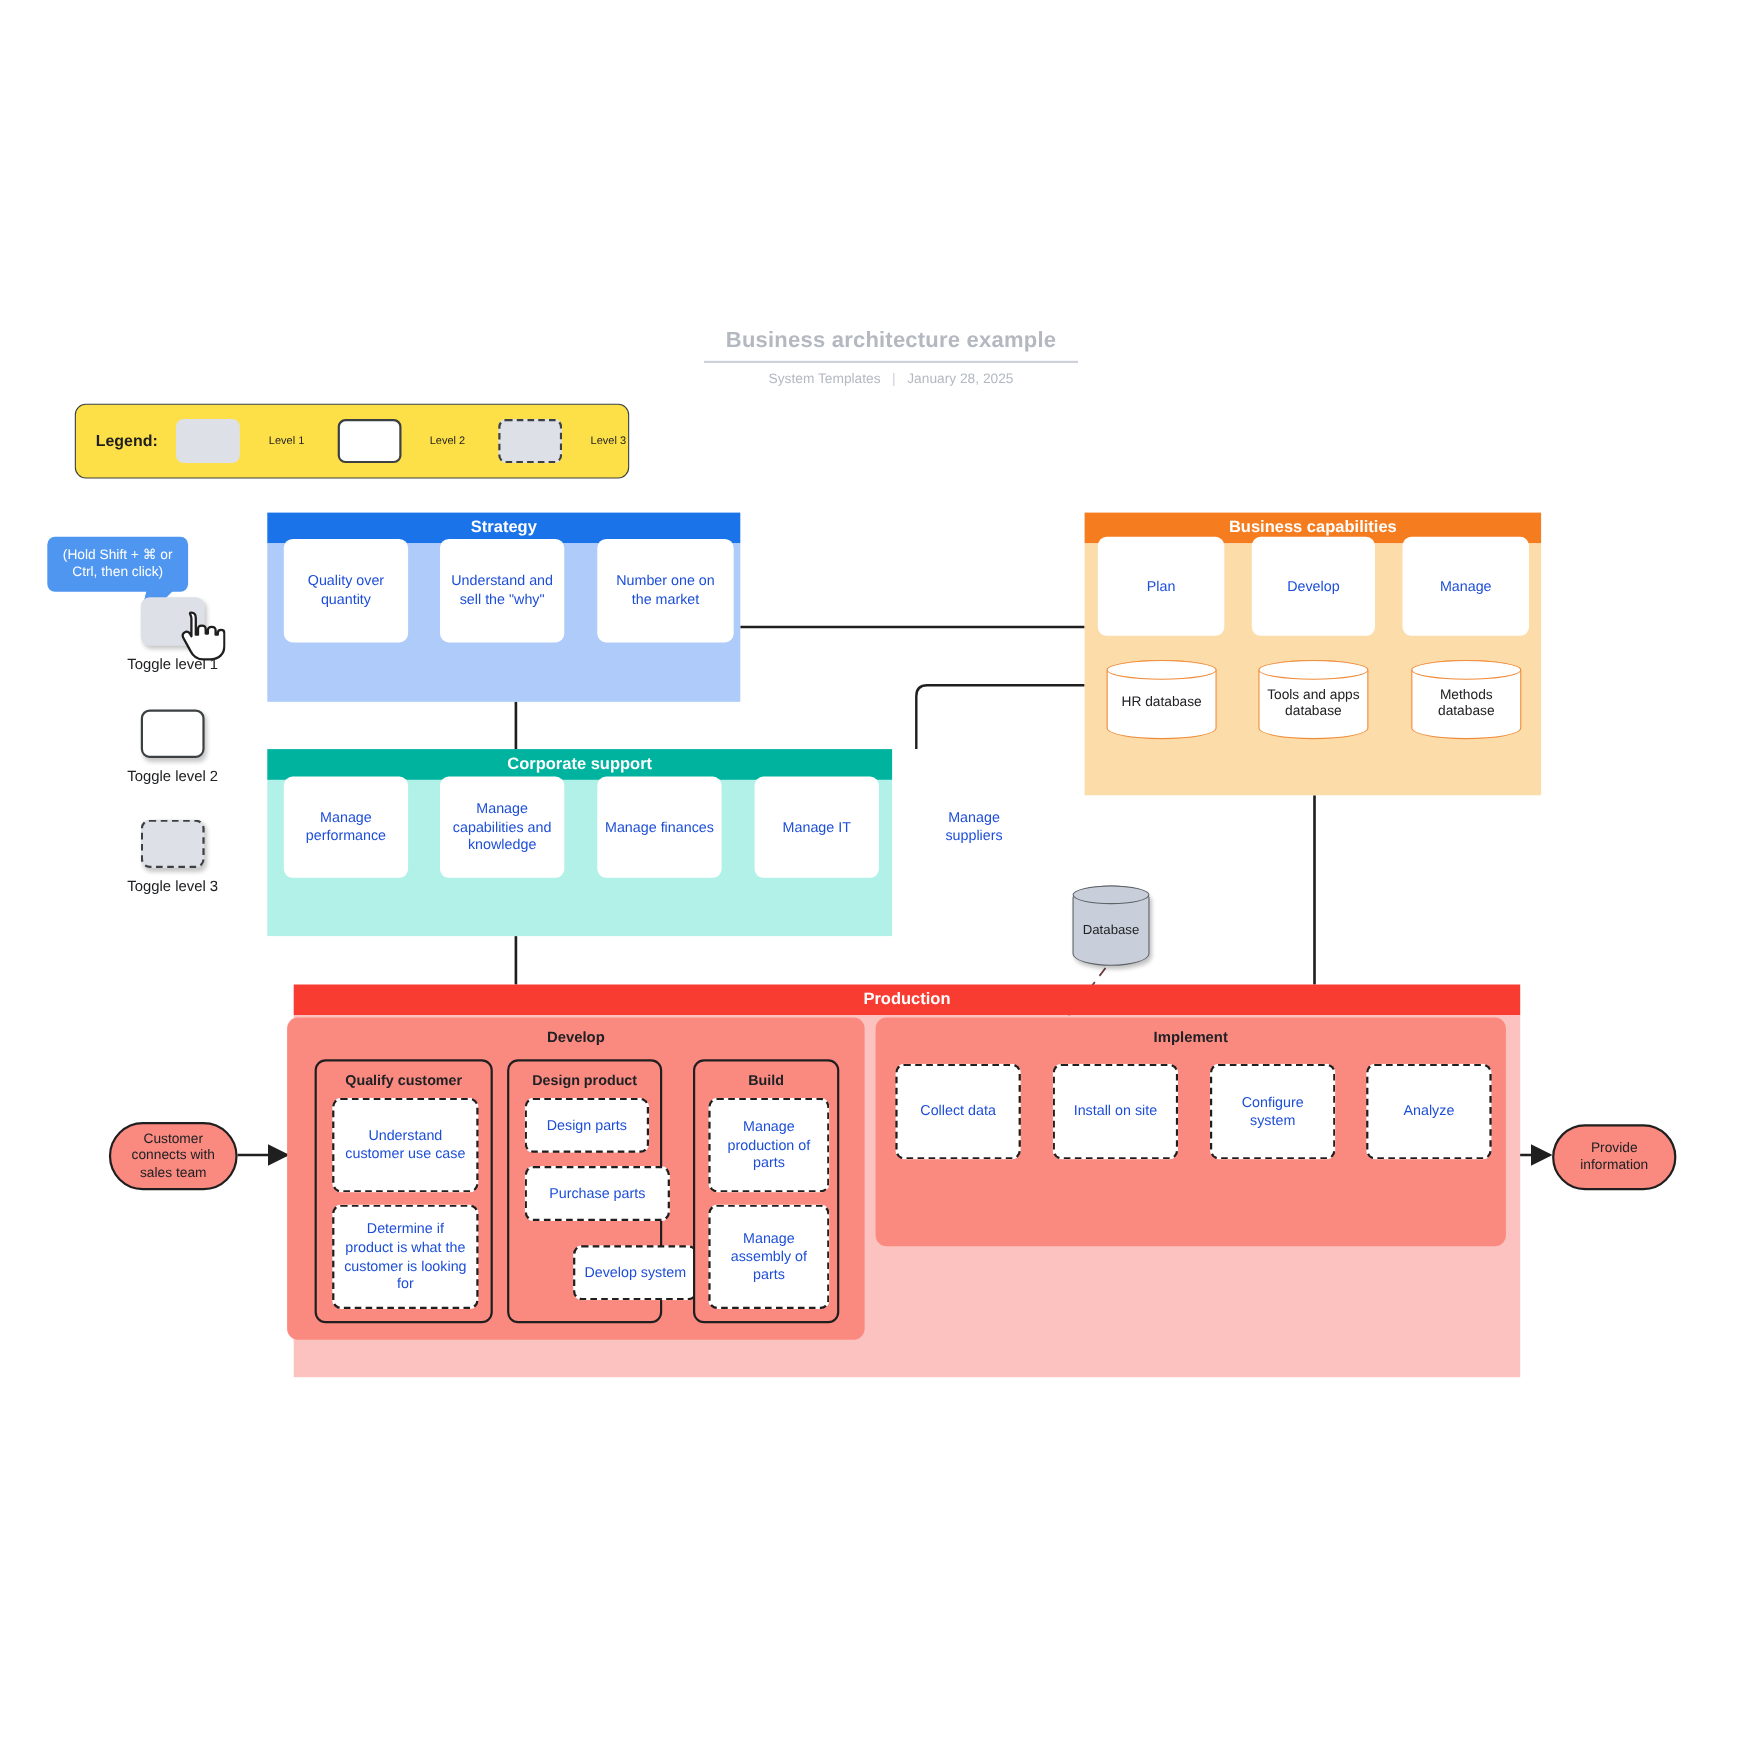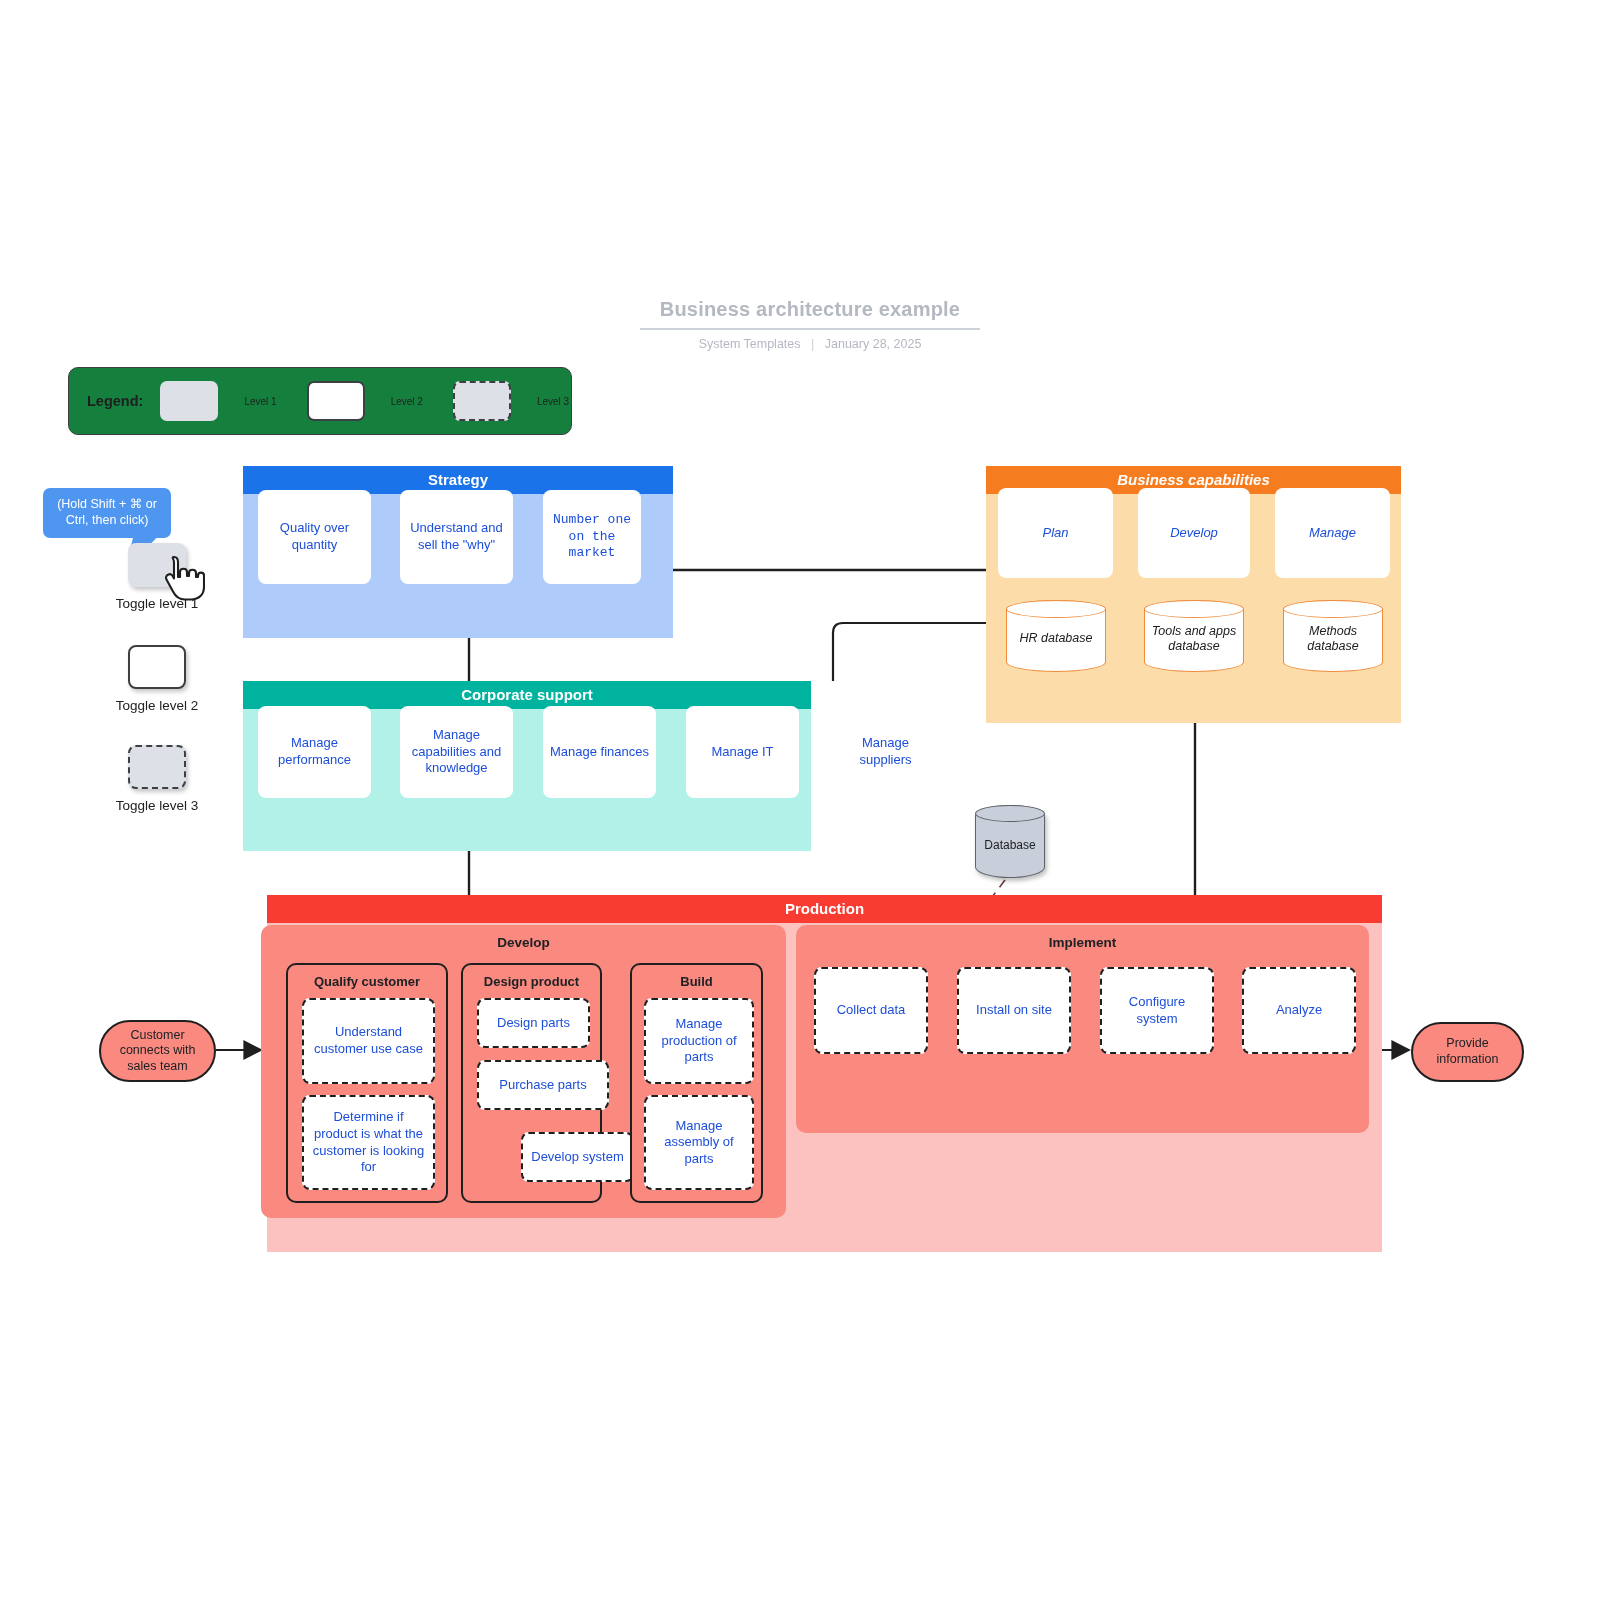--- a/index.html
+++ b/index.html
@@ -19,21 +19,21 @@
   #doc-title {
     font-size: 20px; font-weight: bold; color: #b4b8c0; letter-spacing: .2px;
     padding-bottom: 7px; border-bottom: 2px solid #cdd1d8;
   }
   #doc-sub { margin-top: 7px; font-size: 12.5px; color: #b4b8c0; }
   #doc-sub .divider { display: inline-block; margin: 0 7px; color: #cdd1d8; }
 
   
   #legend-box {
     position: absolute; left: 68px; top: 367px; width: 504px; height: 68px;
-    border: 1.6px solid #3c4043; border-radius: 10px; background: #15803d;
+    border: 1.6px solid #3c4043; border-radius: 10px; background: #fde047;
     display: flex; align-items: center; padding-left: 18px; gap: 0;
   }
   #legend-box .legend-title { font-size: 14.5px; font-weight: bold; margin-right: 17px; }
   .swatch { width: 58px; height: 40px; border-radius: 7px; }
   .sw-l1 { background: #dde1e7; }
   .sw-l2 { background: #fff; border: 2.4px solid #3c4043; }
   .sw-l3 { background: #dde1e7; border: 2.4px dashed #3c4043; }
   .legend-label { font-size: 10px; margin: 0 0 0 26px; }
   .legend-gap { width: 30px; }
 
@@ -70,21 +70,21 @@
   .section .sec-head {
     color: #fff; font-weight: bold; font-size: 15px; text-align: center;
     line-height: 28px; height: 28px;
   }
   .section .sec-body { width: 100%; }
 
   #sec-strategy { left: 243px; top: 466px; width: 430px; height: 172px; }
   #sec-strategy .sec-head { background: #1a73e8; }
   #sec-strategy .sec-body { height: 144px; background: #aecbfa; }
 
-  #sec-capabilities { left: 986px; top: 466px; width: 415px; height: 257px; font-style: italic; }
+  #sec-capabilities { left: 986px; top: 466px; width: 415px; height: 257px; }
   #sec-capabilities .sec-head { background: #f57c1f; }
   #sec-capabilities .sec-body { height: 229px; background: #fcdda9; }
 
   #sec-corporate { left: 243px; top: 681px; width: 568px; height: 170px; }
   #sec-corporate .sec-head { background: #00b39f; }
   #sec-corporate .sec-body { height: 142px; background: #b2f1e7; }
 
   #sec-production { left: 243px; top: 895px; width: 1139px; height: 357px; padding-left: 24px; }
   #sec-production .sec-head { background: #f93c31; }
   #sec-production .sec-body { height: 329px; background: #fcc2bf; }
@@ -95,21 +95,21 @@
     display: flex; align-items: center; justify-content: center;
     text-align: center; font-size: 13px; line-height: 1.28; padding: 4px 7px;
     color: #1d4ed8;
   }
   .card.lvl2 { border: none; }
   .card.dashed { border: 2.2px dashed #1f1f1f; }
 
   
   #card-quality   { left: 15px; top: 24px; width: 113px; height: 94px; }
   #card-why       { left: 157px; top: 24px; width: 113px; height: 94px; }
-  #card-numberone { left: 300px; top: 24px; width: 98px; height: 94px; font-family: Liberation Mono, monospace; }
+  #card-numberone { left: 300px; top: 24px; width: 124px; height: 94px; }
 
   
   #card-plan    { left: 12px; top: 22px; width: 115px; height: 90px; }
   #card-develop { left: 152px; top: 22px; width: 112px; height: 90px; }
   #card-manage  { left: 289px; top: 22px; width: 115px; height: 90px; }
 
   
   #card-perf    { left: 15px; top: 25px; width: 113px; height: 92px; }
   #card-info    { left: 157px; top: 25px; width: 113px; height: 92px; }
   #card-finance { left: 300px; top: 25px; width: 113px; height: 92px; }

